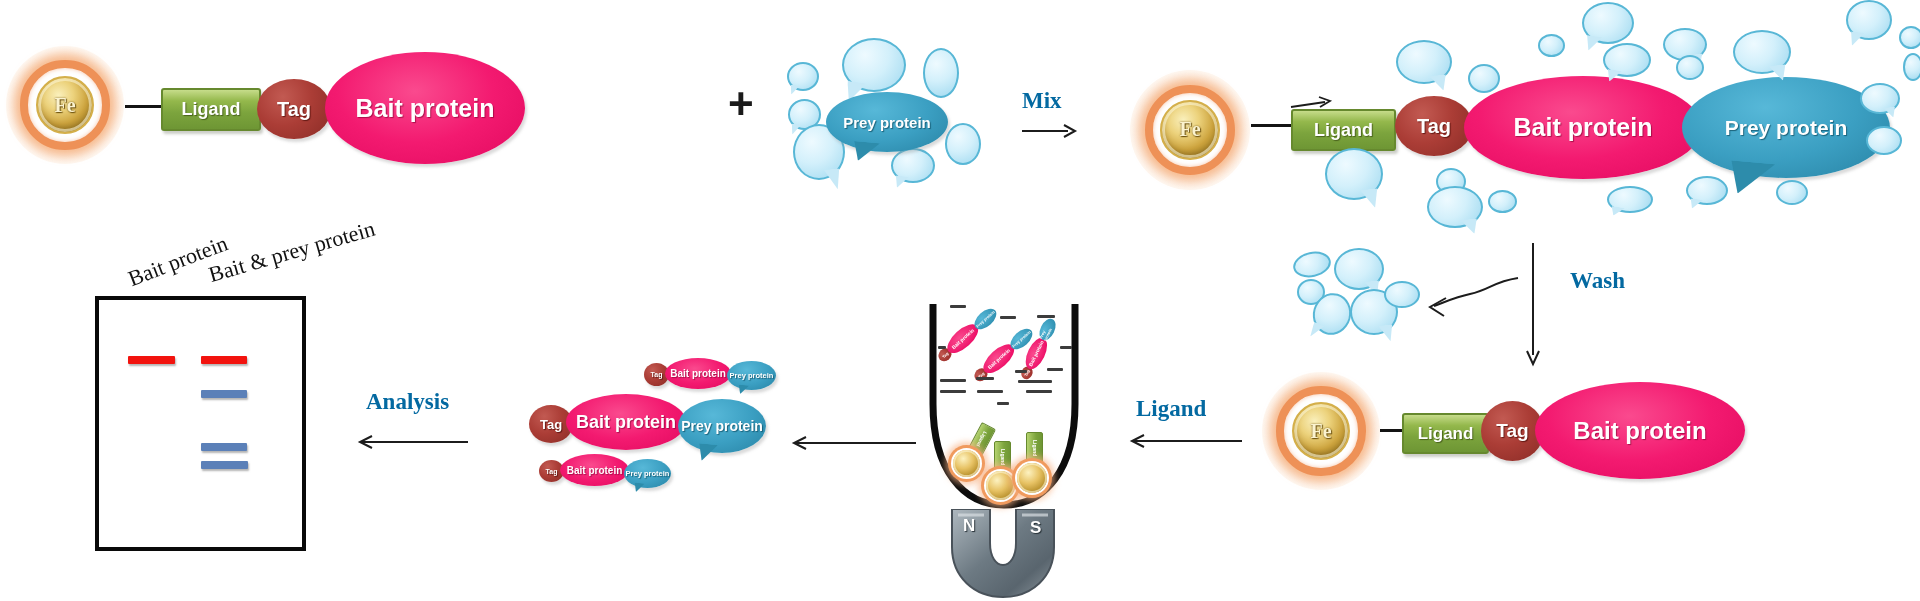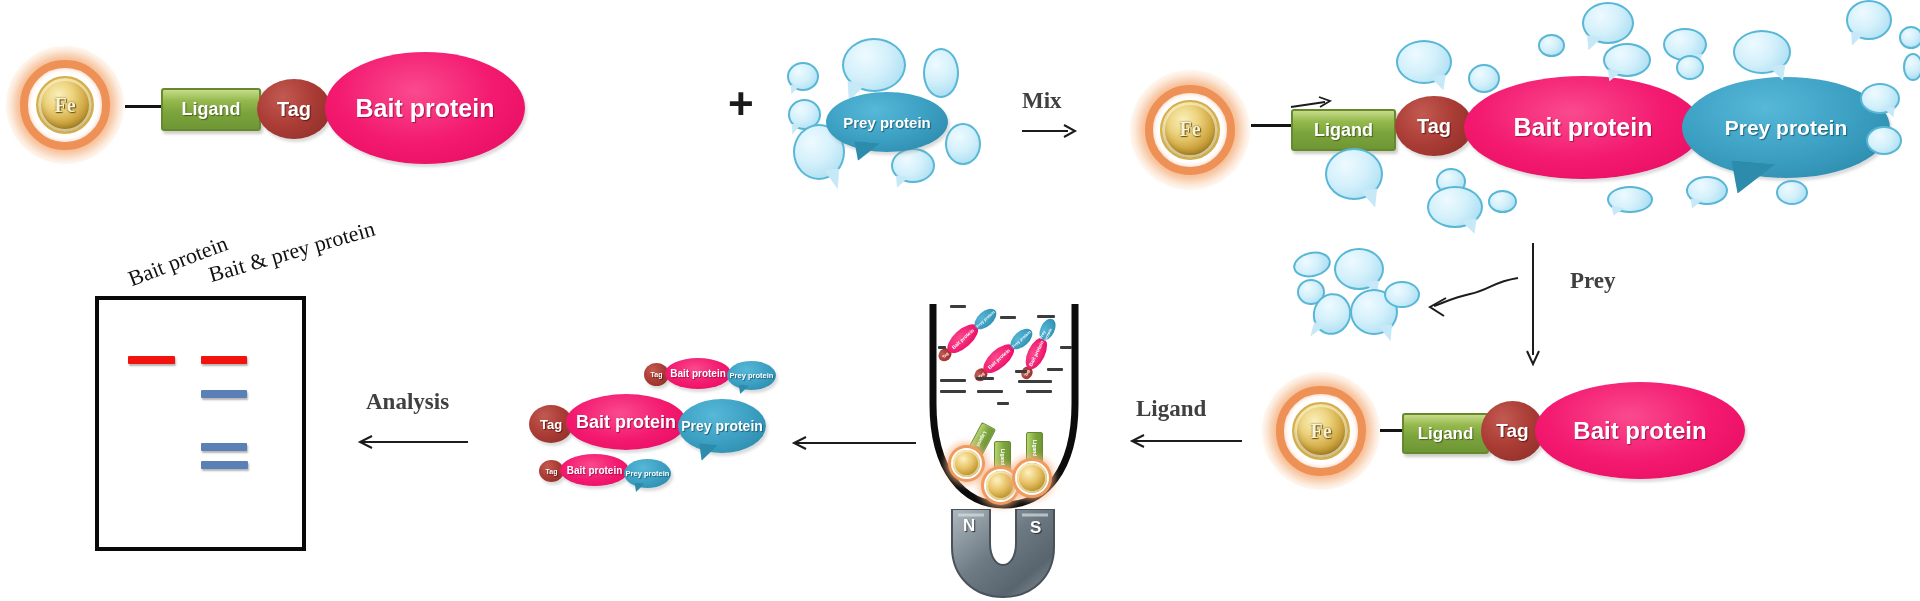--- a/index.html
+++ b/index.html
@@ -45,21 +45,21 @@
   
   .blob{position:absolute;border-radius:50%;border:2px solid #58b7d6;
         background:radial-gradient(circle at 35% 30%, #eefaff 0%, #d3f0fb 45%, #abdef2 88%);}
   .blob.t-bl::after{content:"";position:absolute;left:4%;bottom:-24%;width:32%;height:40%;background:#c7e9f7;
         clip-path:polygon(100% 0,0 0,22% 100%);transform:rotate(8deg);}
   .blob.t-br::after{content:"";position:absolute;right:6%;bottom:-22%;width:32%;height:40%;background:#c7e9f7;
         clip-path:polygon(0 0,100% 0,76% 100%);transform:rotate(-6deg);}
 
   
   .conn{position:absolute;background:#141414;height:3px;}
-  .flow-label{position:absolute;font-family:"Liberation Serif",serif;font-weight:bold;color:#404040;font-size:23px;}
+  .flow-label{position:absolute;font-family:"Liberation Serif",serif;font-weight:bold;color:#0369a1;font-size:23px;}
   .plus{position:absolute;font-size:44px;font-weight:600;color:#1a1a1a;line-height:1;}
 
   
   .mini-cx{position:absolute;display:flex;align-items:center;}
   .mini-tag,.mini-bait,.mini-prey{display:flex;align-items:center;justify-content:center;color:#fff;
         font-weight:bold;border-radius:50%;flex:none;}
   .mini-tag{background:radial-gradient(circle at 35% 30%, #c25a52 0%, #a23530 60%);font-size:4px;}
   .mini-bait{background:radial-gradient(ellipse at 45% 35%, #fa4a8e 0%, #ee1269 70%);font-size:5px;margin:0 -2px;}
   .mini-prey{background:radial-gradient(ellipse at 40% 30%, #57b8d8 0%, #2e8fb0 80%);font-size:4px;}
   .dash{position:absolute;background:#3c3c3c;height:3px;border-radius:1px;}
@@ -149,21 +149,21 @@
   <div class="blob" style="left:1776px;top:180px;width:28px;height:21px"></div>
   <div class="blob t-br" style="left:1427px;top:186px;width:52px;height:38px"></div>
   <div class="blob" style="left:1488px;top:190px;width:25px;height:19px"></div>
   <div class="blob t-bl" style="left:1607px;top:186px;width:42px;height:23px"></div>
   <div class="blob" style="left:1866px;top:126px;width:32px;height:25px"></div>
 
   <svg class="abs" style="left:1525px;top:241px" width="16" height="126">
     <line x1="8" y1="2" x2="8" y2="114" stroke="#1c1c1c" stroke-width="2"></line>
     <polyline points="2,110 8,123 14,110" fill="none" stroke="#1c1c1c" stroke-width="2"></polyline>
   </svg>
-  <div class="flow-label" style="left:1570px;top:268px">Prey</div>
+  <div class="flow-label" style="left:1570px;top:268px">Wash</div>
   <svg class="abs" style="left:1416px;top:272px" width="106" height="48">
     <path d="M102,6 C76,10 74,18 54,22 C40,25 34,28 18,34" fill="none" stroke="#1c1c1c" stroke-width="2"></path>
     <polyline points="30,26 14,35 28,44" fill="none" stroke="#1c1c1c" stroke-width="2"></polyline>
   </svg>
 
   <div class="blob" style="left:1293px;top:252px;width:34px;height:21px;transform:rotate(-12deg)"></div>
   <div class="blob t-br" style="left:1334px;top:248px;width:46px;height:38px"></div>
   <div class="blob" style="left:1297px;top:279px;width:24px;height:22px"></div>
   <div class="blob t-bl" style="left:1313px;top:293px;width:34px;height:38px;transform:rotate(16deg)"></div>
   <div class="blob t-br" style="left:1350px;top:289px;width:44px;height:42px"></div>

